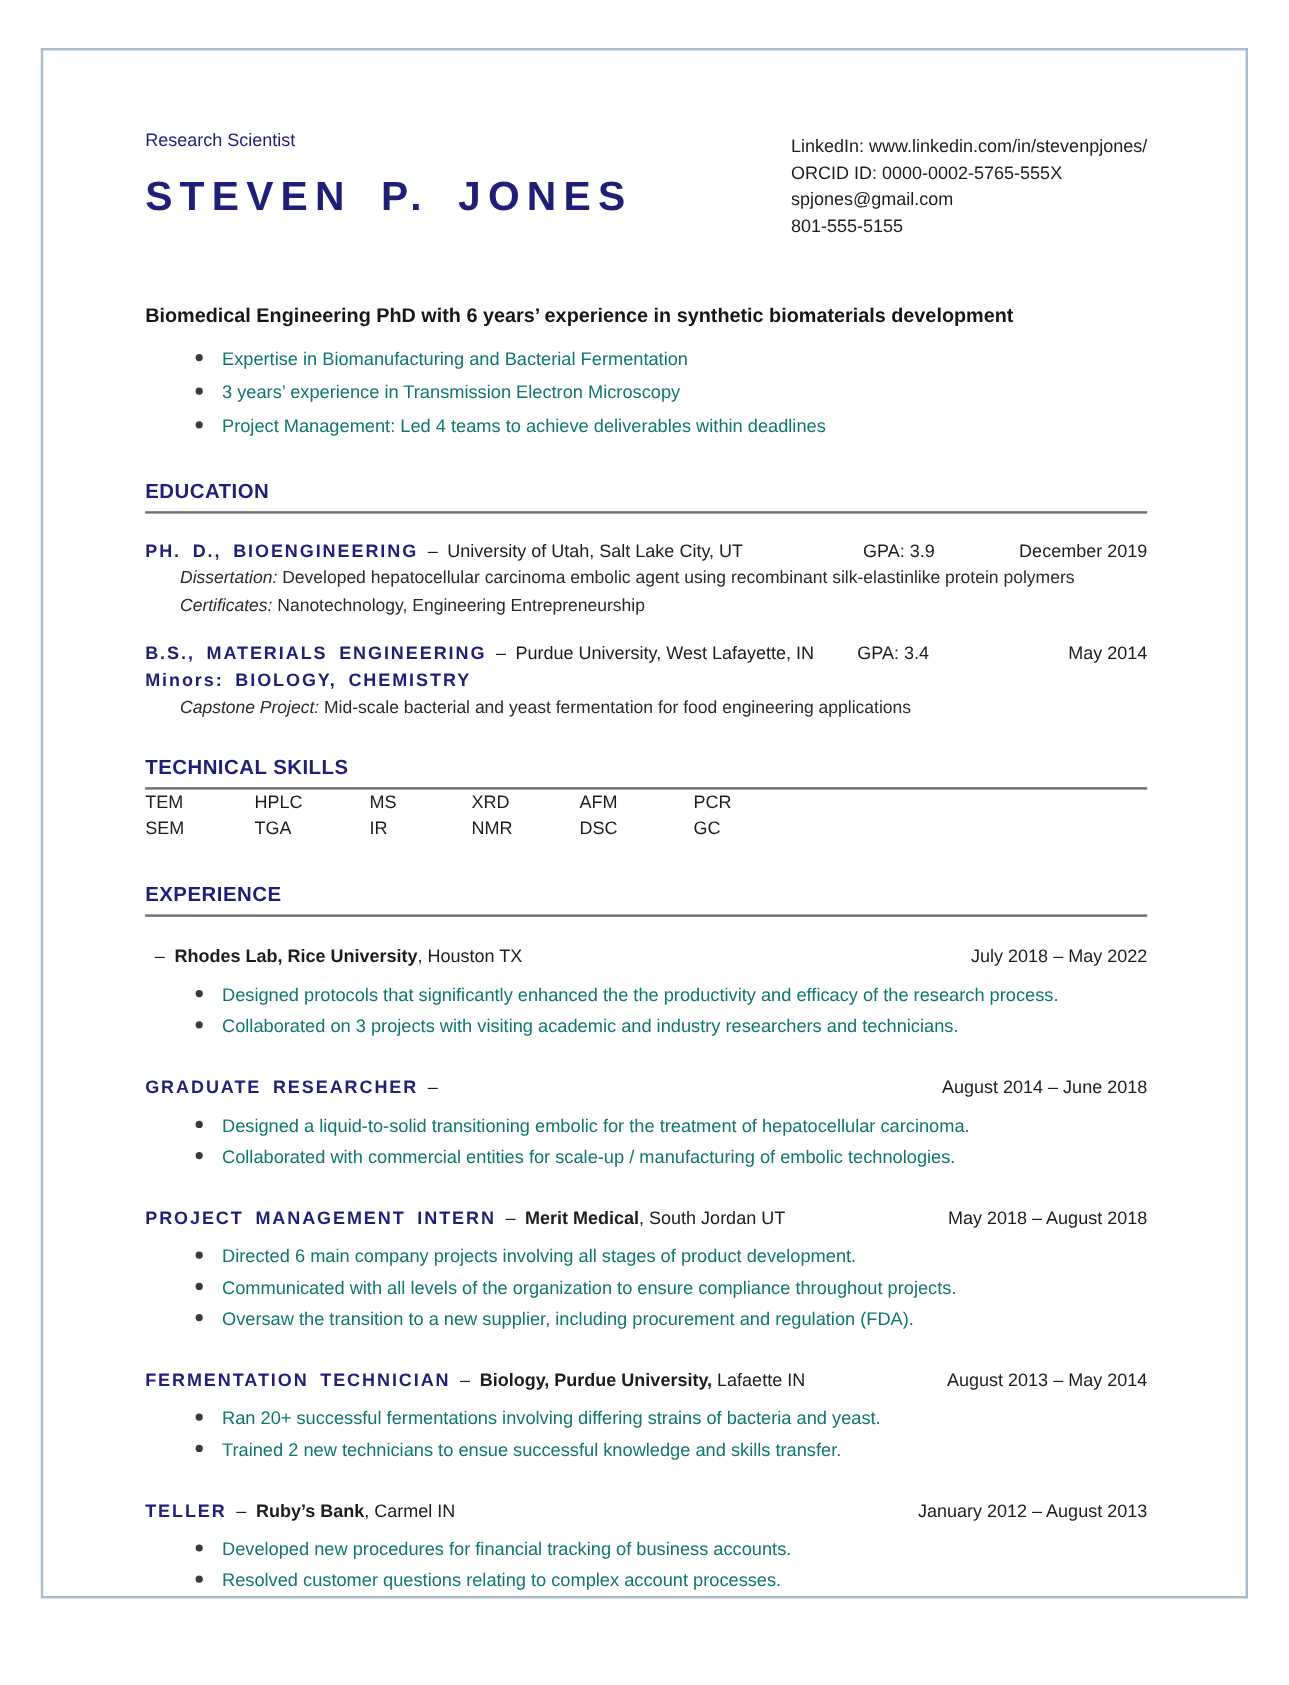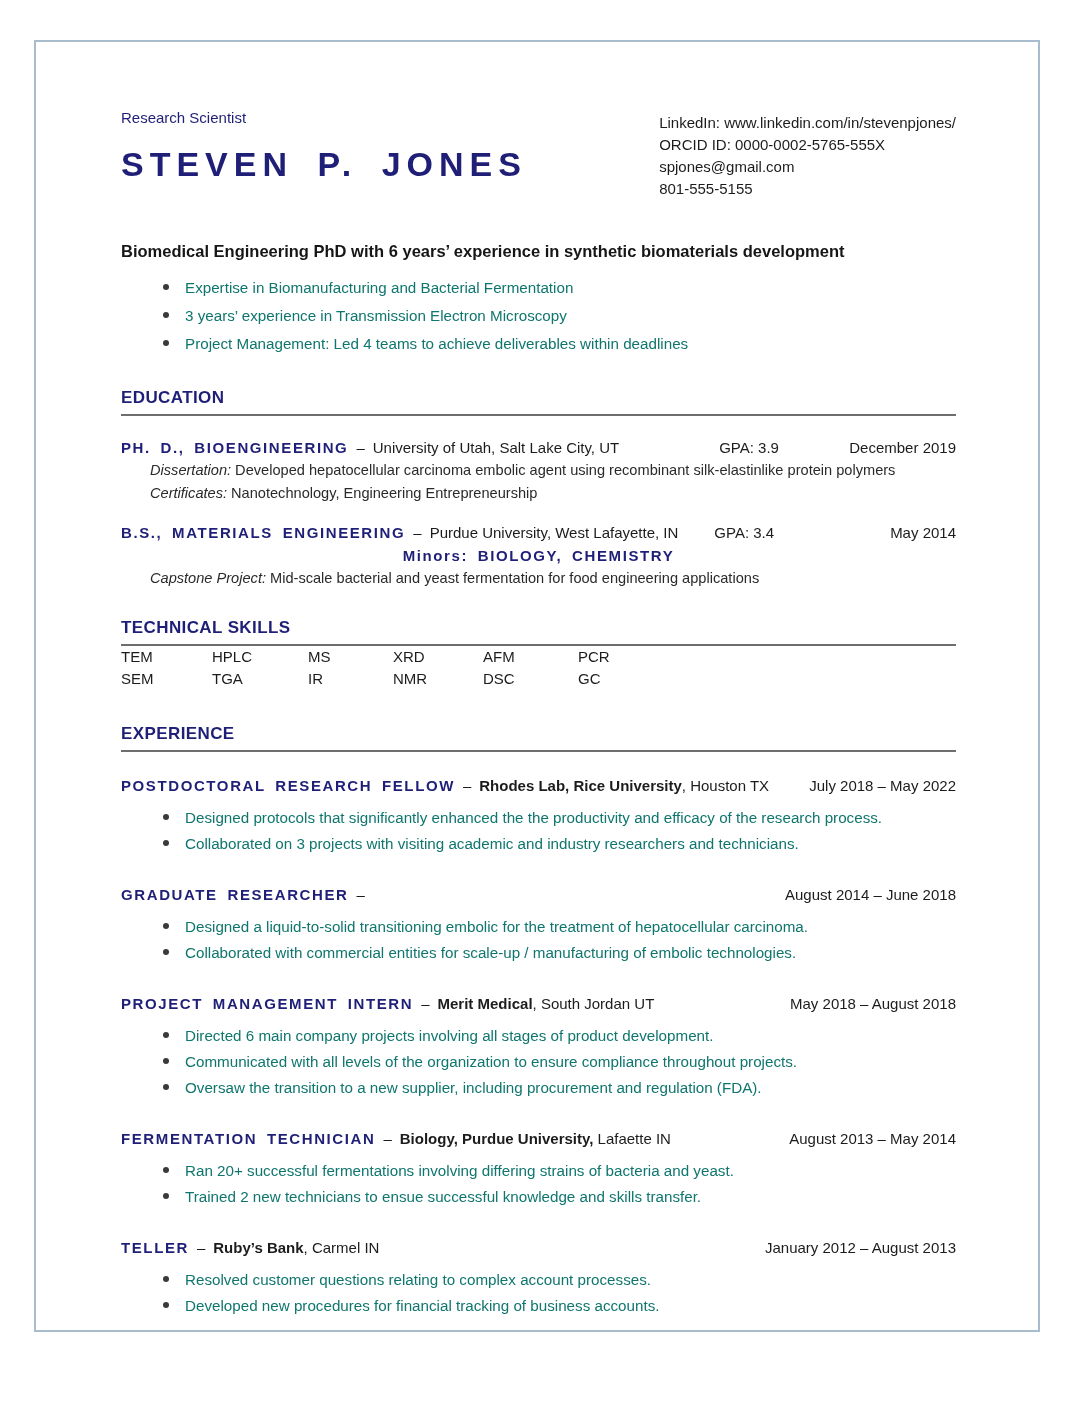--- a/index.html
+++ b/index.html
@@ -28,21 +28,21 @@
   }
   .name {
     margin-top: 16px;
     color: #1f1f78; font-size: 34px; font-weight: bold;
     letter-spacing: 6px; word-spacing: 9px; line-height: 40px;
     white-space: nowrap;
   }
   .contact { font-size: 15px; line-height: 22px; color: #1c1c1c; padding-top: 4px; }
 
   
-  .summary { margin-top: 40px; }
+  .summary { margin-top: 52px; }
   .headline { color: #161616; font-size: 16.5px; font-weight: bold; line-height: 22px; }
 
   ul.bullets { list-style: none; margin-top: 12px; }
   ul.bullets li { display: flex; align-items: baseline; line-height: 28px; padding-left: 42px; font-size: 15.2px; color: #0f766e; }
   ul.bullets .dot {
     flex: 0 0 auto; width: 6px; height: 6px; border-radius: 50%;
     background: #3a3a3a; margin-right: 16px; position: relative; top: -3px;
   }
   ul.bullets.job-bullets li { line-height: 26px; }
 
@@ -62,21 +62,21 @@
   .degree-title, .job-title {
     color: #1f1f78; font-weight: bold; letter-spacing: 1.6px; word-spacing: 4px;
     white-space: nowrap;
   }
   .sep { margin: 0 8px; color: #1c1c1c; }
   .gpa-phd { margin-left: 100px; white-space: nowrap; }
   .gpa-bs  { margin-left: 36px;  white-space: nowrap; }
   .entry-date { margin-left: auto; white-space: nowrap; color: #1c1c1c; }
   .degree-subline {
     color: #1f1f78; font-weight: bold; letter-spacing: 1.6px; word-spacing: 4px;
-    font-size: 15px; line-height: 23px; text-align: center;
+    font-size: 15px; line-height: 23px;
   }
   .detail { font-size: 14.6px; line-height: 23px; color: #2a2a2a; }
   .detail-label { font-style: italic; margin-right: 4px; margin-left: 29px; }
 
   
   .skills-grid {
     display: grid;
     grid-template-columns: 91px 96px 85px 90px 95px auto;
     font-size: 15px; line-height: 22px; color: #1c1c1c;
   }
@@ -170,21 +170,20 @@
     <span>IR</span>
     <span>NMR</span>
     <span>DSC</span>
     <span>GC</span>
   </div>
 
   <h2 class="section-heading exp-h">EXPERIENCE</h2>
 
   <div class="job-block">
     <div class="job-line">
-      <span class="job-title">POSTDOCTORAL RESEARCH FELLOW</span>
       <span class="sep">–</span>
       <span class="job-company">Rhodes Lab, Rice University</span>
       <span class="job-location">, Houston TX</span>
       <span class="entry-date">July 2018 – May 2022</span>
     </div>
     <ul class="bullets job-bullets">
       <li>
           <span class="dot"></span>
           <span>Designed protocols that significantly enhanced the the productivity and efficacy of the research process.</span>
         </li>
@@ -262,22 +261,22 @@
     <div class="job-line">
       <span class="job-title">TELLER</span>
       <span class="sep">–</span>
       <span class="job-company">Ruby’s Bank</span>
       <span class="job-location">, Carmel IN</span>
       <span class="entry-date">January 2012 – August 2013</span>
     </div>
     <ul class="bullets job-bullets">
       <li>
           <span class="dot"></span>
+          <span>Developed new procedures for financial tracking of business accounts.</span>
+        </li>
+      <li>
+          <span class="dot"></span>
           <span>Resolved customer questions relating to complex account processes.</span>
         </li>
-      <li>
-          <span class="dot"></span>
-          <span>Developed new procedures for financial tracking of business accounts.</span>
-        </li>
     </ul>
   </div>
 
 </div>
 
 </body></html>

